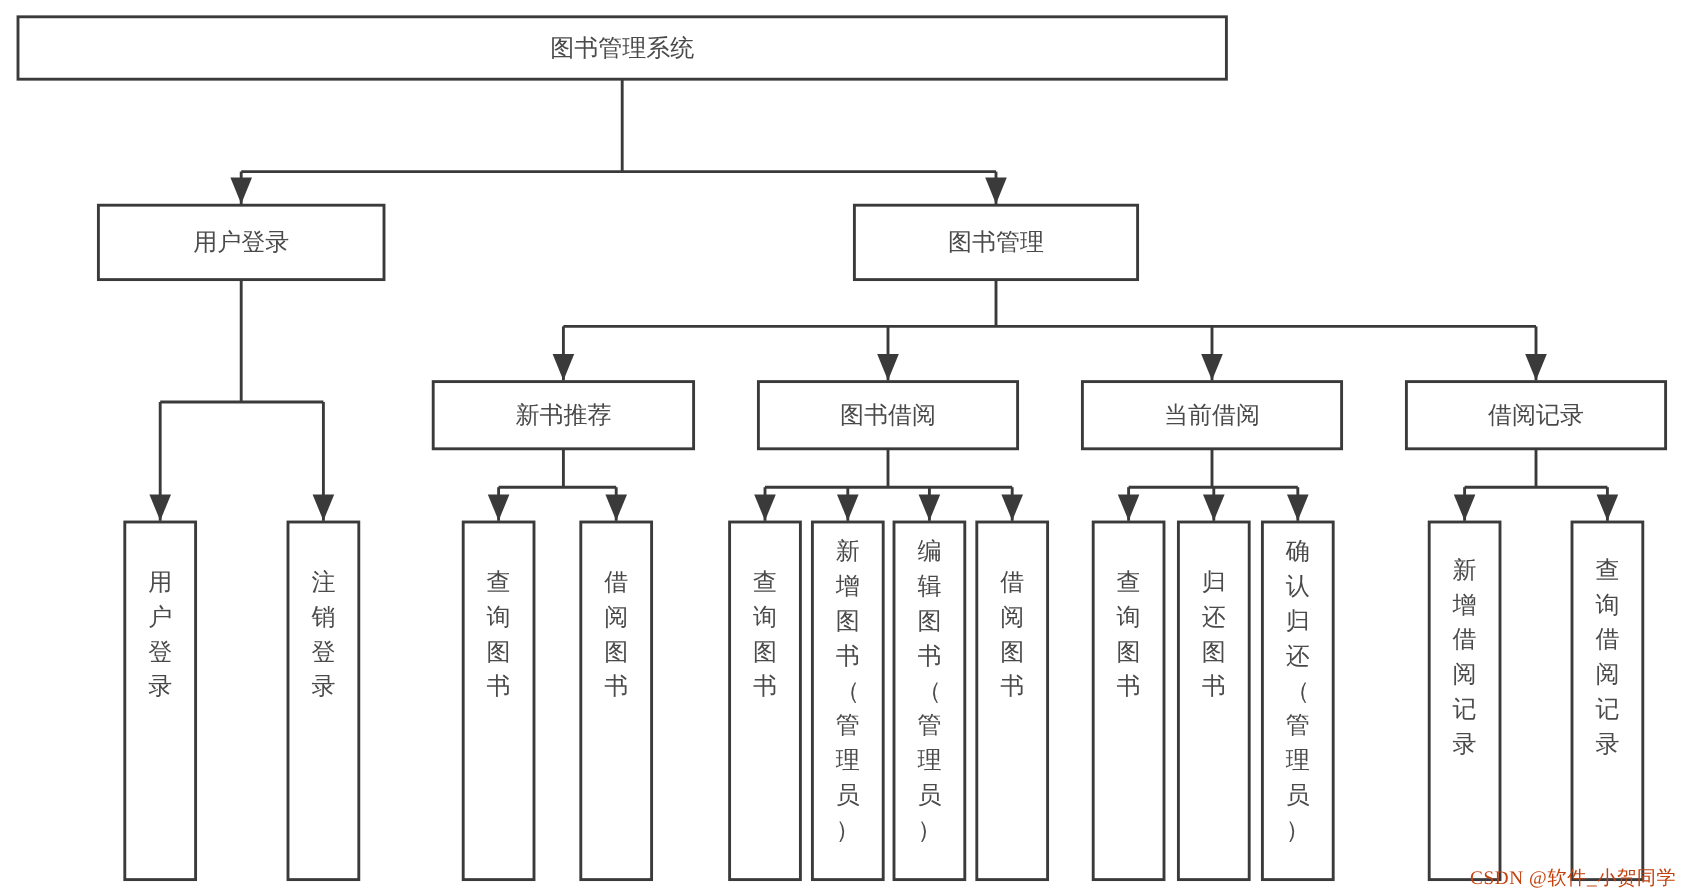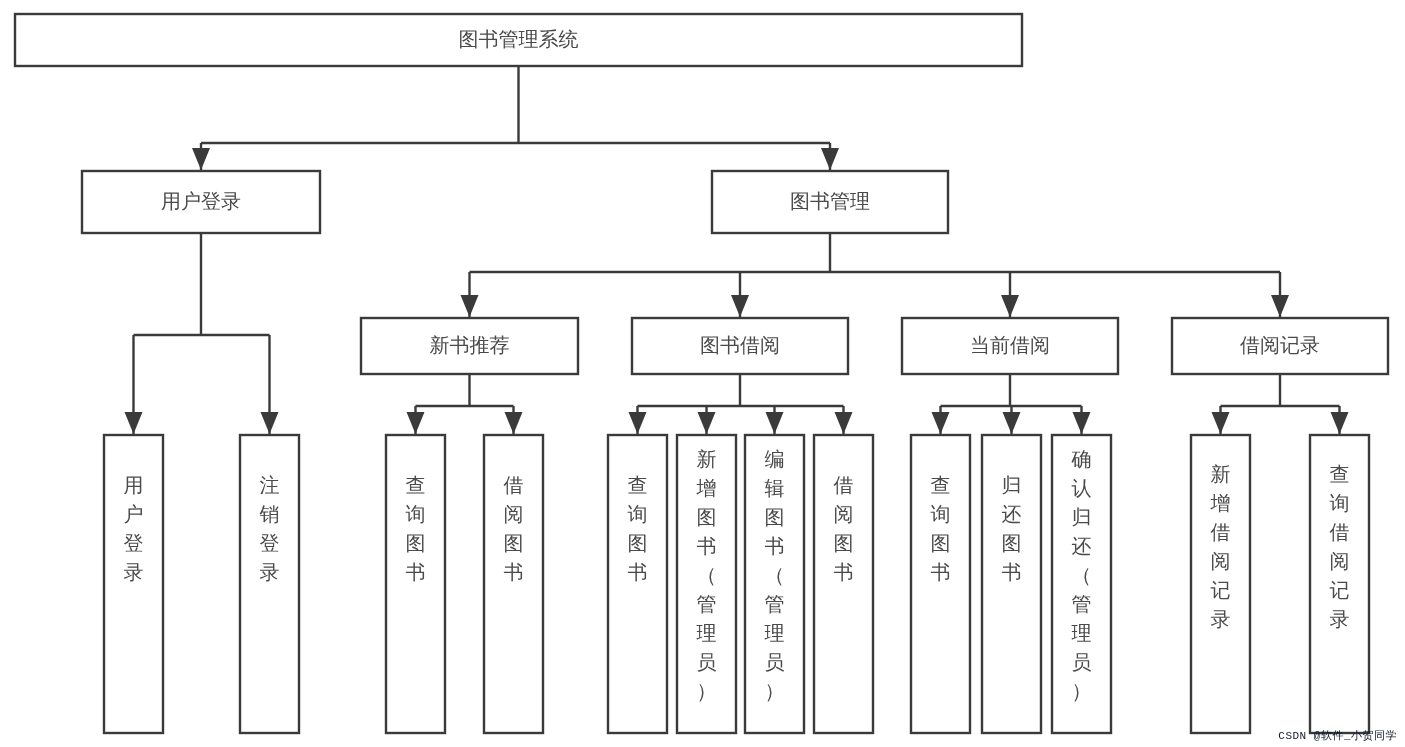--- a/index.html
+++ b/index.html
@@ -52,23 +52,23 @@
   .node-label-vertical {
     fill: #4a4a4a;
     font-family: "Liberation Sans", "DejaVu Sans", sans-serif;
     font-size: 20px;
     text-anchor: middle;
   }
   .watermark {
     position: absolute;
     right: 8px;
     bottom: 4px;
-    font-family: Liberation Mono, monospace;
-    font-size: 11px;
-    color: #0f172a;
+    font-family: Liberation Serif, serif;
+    font-size: 16px;
+    color: #c2410c;
     letter-spacing: 0.5px;
     white-space: nowrap;
     user-select: none;
   }
 </style>
 </head>
 <body>
 
 <div id="diagram-root">
   <svg class="diagram-canvas" id="diagram-svg" viewBox="0 0 1405 747" xmlns="http://www.w3.org/2000/svg">

